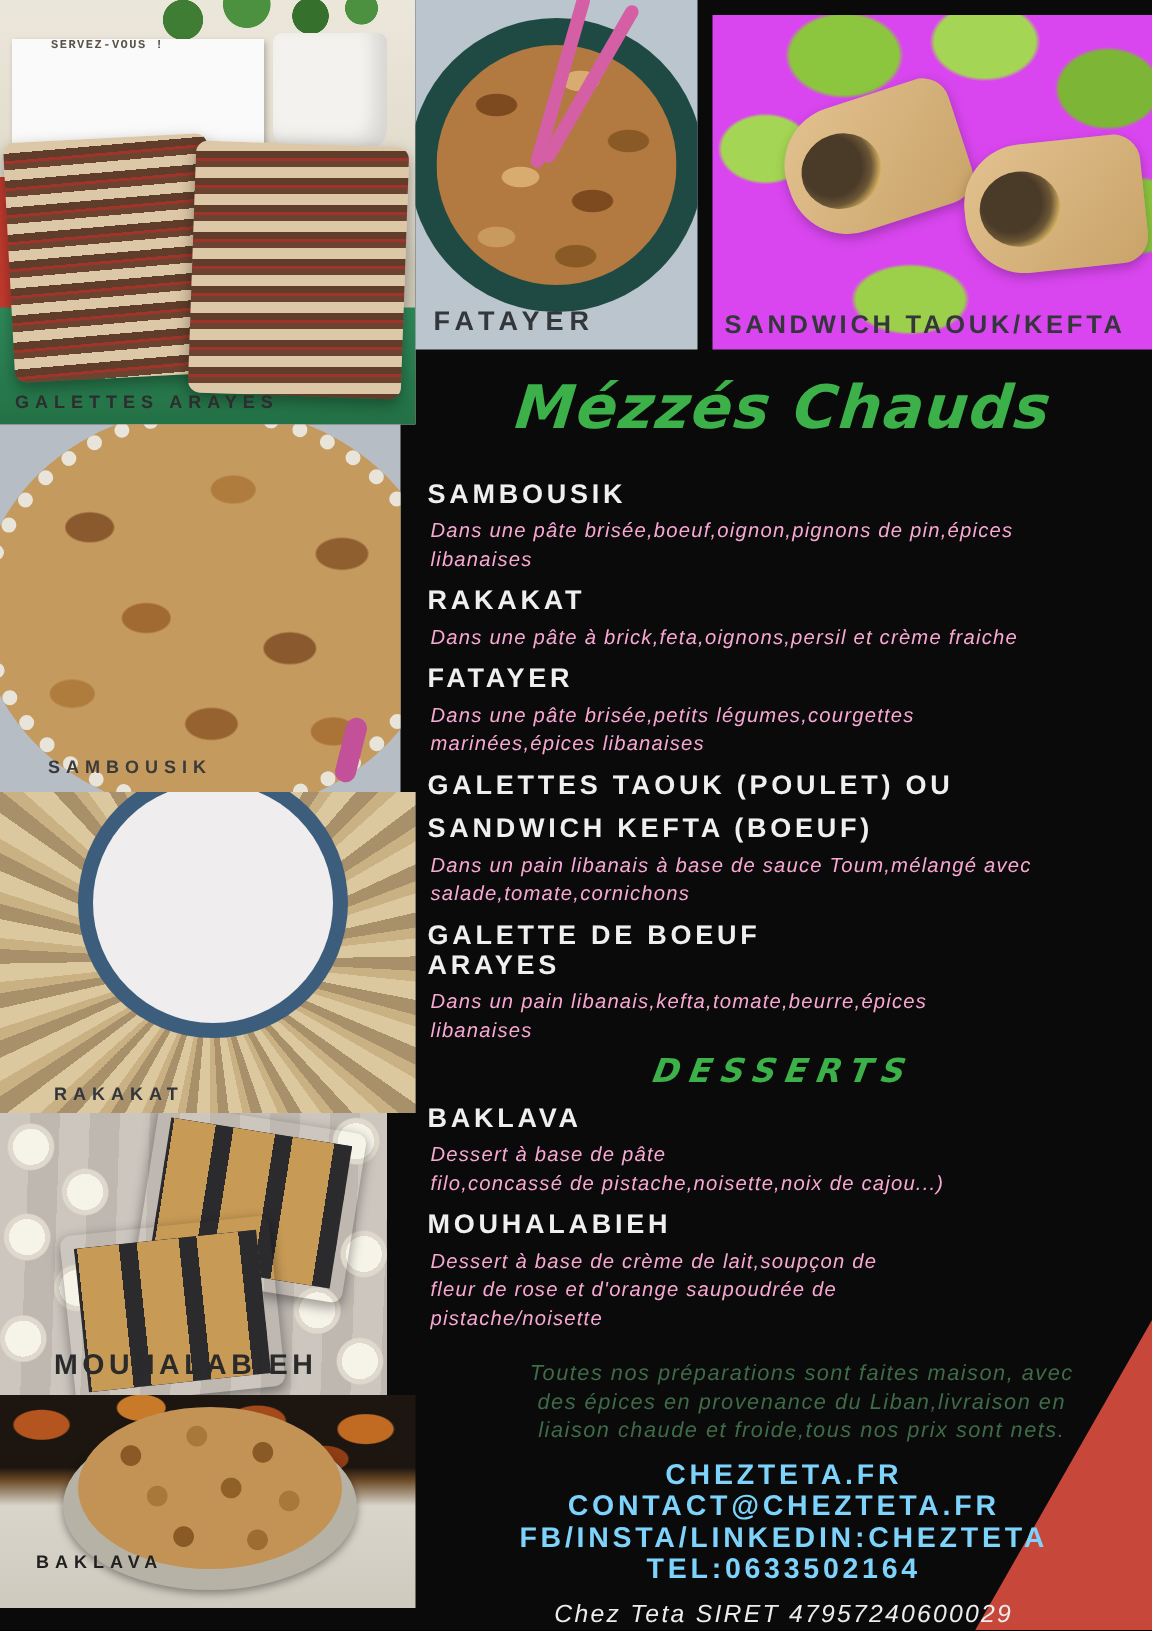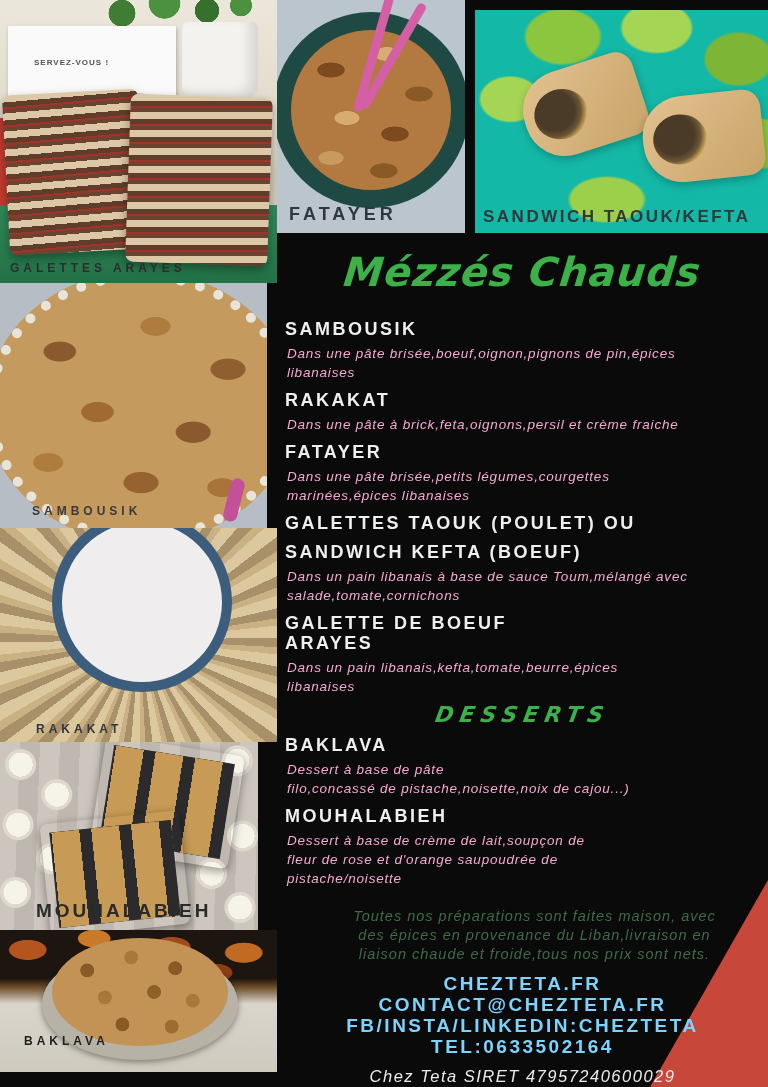--- a/index.html
+++ b/index.html
@@ -13,21 +13,21 @@
   .ph-galettes{left:0;top:0;width:277px;height:283px;
     background:linear-gradient(180deg,#ece7db 0%,#e2dccd 38%,#d8d2c2 55%,#cfc9b8 62%);}
   .plant{position:absolute;left:88px;top:-18px;width:170px;height:52px;
     background:radial-gradient(circle 22px at 20% 60%,#3e7d33 0 60%,transparent 62%),
                radial-gradient(circle 26px at 45% 40%,#4c9140 0 60%,transparent 62%),
                radial-gradient(circle 20px at 70% 55%,#36702d 0 60%,transparent 62%),
                radial-gradient(circle 18px at 90% 45%,#4c9140 0 60%,transparent 62%);}
   .pot{position:absolute;left:182px;top:22px;width:76px;height:78px;background:#f4f2ee;
     border-radius:6px 6px 14px 14px;box-shadow:inset -8px -6px 12px rgba(0,0,0,.12);}
   .sign-card{position:absolute;left:8px;top:26px;width:168px;height:72px;background:#fbfafa;
-    box-shadow:1px 2px 4px rgba(0,0,0,.25);display:flex;align-items:center;}
+    box-shadow:1px 2px 4px rgba(0,0,0,.25);display:flex;font-family:Liberation Mono, monospace;}
   .sign-card span{font-size:8px;letter-spacing:1px;color:#5a5149;font-weight:bold;padding-left:26px;}
   .red-obj{position:absolute;left:-8px;top:118px;width:26px;height:112px;background:#c33a2e;
     border-radius:8px;}
   .stack{position:absolute;border-radius:8px;
     background:repeating-linear-gradient(178deg,#dcc7a6 0 7px,#5f3d2a 7px 12px,#a0342a 12px 14px,#6a4430 14px 18px);
     box-shadow:0 4px 10px rgba(0,0,0,.35);}
   .stack1{left:6px;top:92px;width:136px;height:160px;transform:rotate(-3deg);}
   .stack2{left:128px;top:96px;width:142px;height:168px;transform:rotate(2deg);}
   .table-green{position:absolute;left:0;bottom:0;width:100%;height:78px;
     background:linear-gradient(180deg,#2f8a5a,#237146);}
@@ -109,21 +109,21 @@
     radial-gradient(ellipse 22px 12px at 80% 40%,#8a5a26 0 60%,transparent 65%),
     radial-gradient(ellipse 20px 11px at 35% 55%,#d8ab70 0 60%,transparent 65%),
     radial-gradient(ellipse 22px 12px at 65% 65%,#7c4a1e 0 60%,transparent 65%),
     radial-gradient(ellipse 20px 11px at 25% 80%,#c89a5e 0 60%,transparent 65%),
     radial-gradient(ellipse 22px 12px at 58% 88%,#8a5a26 0 60%,transparent 65%);}
   .tong{position:absolute;width:9px;height:120px;background:#d45fa4;border-radius:5px;}
   .tong1{left:92px;top:-6px;transform:rotate(16deg);}
   .tong2{left:112px;top:-4px;transform:rotate(30deg);}
   .lbl-fatayer{left:12px;bottom:8px;font-size:18px;color:#33363b;}
 
-  .ph-sandwich{left:475px;top:10px;width:293px;height:223px;background:#14b8a6;}
+  .ph-sandwich{left:475px;top:10px;width:293px;height:223px;background:#d946ef;}
   .lettuce{position:absolute;inset:0;background-image:
     radial-gradient(ellipse 60px 44px at 30% 12%,#8cc63e 0 60%,transparent 66%),
     radial-gradient(ellipse 56px 40px at 62% 8%,#a5d554 0 60%,transparent 66%),
     radial-gradient(ellipse 54px 42px at 90% 22%,#7db637 0 60%,transparent 66%),
     radial-gradient(ellipse 48px 36px at 12% 40%,#a5d554 0 60%,transparent 66%),
     radial-gradient(ellipse 56px 40px at 96% 60%,#8cc63e 0 60%,transparent 66%),
     radial-gradient(ellipse 60px 36px at 45% 85%,#9ccf4a 0 60%,transparent 66%);}
   .wrap{position:absolute;width:120px;height:86px;border-radius:40px 18px 18px 40px;
     background:linear-gradient(135deg,#e3c290,#c9a369);box-shadow:0 3px 8px rgba(0,0,0,.25);}
   .wrap-fill{position:absolute;left:10px;top:18px;width:54px;height:50px;border-radius:50%;

